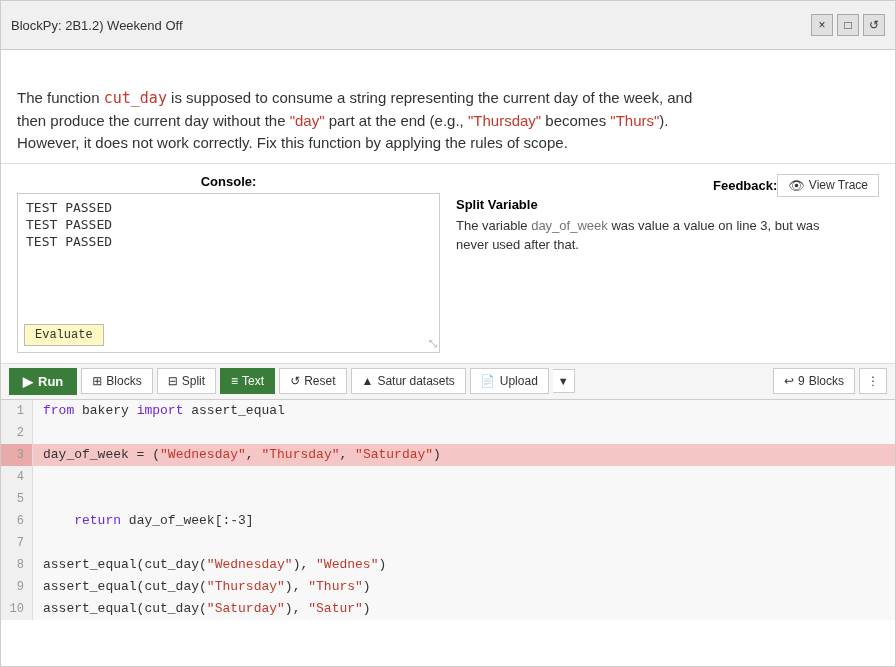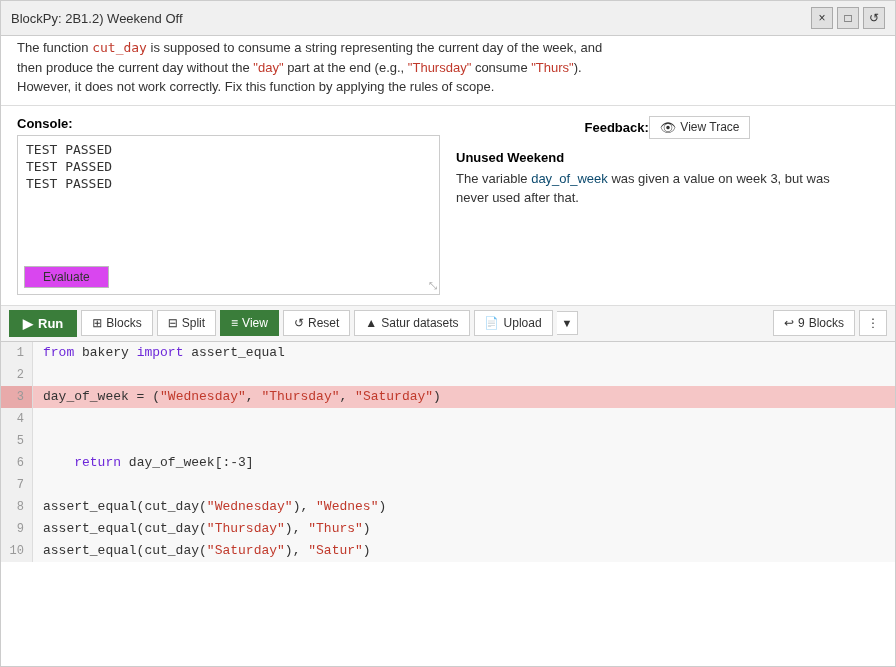--- a/index.html
+++ b/index.html
@@ -15,21 +15,21 @@
     .window {
       background: #fff;
       border: 1px solid #ccc;
       width: 896px;
       min-height: 667px;
     }
 
     .title-bar {
       background: #f0f0f0;
       border-bottom: 1px solid #ccc;
-      padding: 6px 10px;
+      padding: 13px 10px;
       display: flex;
       align-items: center;
       justify-content: space-between;
     }
 
     .title-bar-text {
       font-size: 13px;
       color: #333;
     }
 
@@ -46,24 +46,25 @@
       display: flex;
       align-items: center;
       justify-content: center;
       cursor: pointer;
       font-size: 12px;
       color: #333;
     }
 
     .problem-description {
       padding: 2px 16px 8px 16px;
-      font-size: 13px;
+      font-size: 15px;
       color: #333;
       line-height: 1.5;
       border-bottom: 1px solid #ddd;
+      margin-top: 35px;
     }
 
     .problem-description .cut-day {
       color: #c0392b;
       font-family: monospace;
     }
 
     .problem-description .highlight-str {
       color: #c0392b;
     }
@@ -76,20 +77,21 @@
     }
 
     .console-panel {
       flex: 1;
     }
 
     .console-label {
       font-weight: bold;
       margin-bottom: 4px;
       font-size: 13px;
+      text-align: center;
     }
 
     .console-box {
       border: 1px solid #ccc;
       background: #fff;
       padding: 6px 8px;
       min-height: 160px;
       font-family: monospace;
       font-size: 13px;
       color: #333;
@@ -97,37 +99,38 @@
     }
 
     .console-box .test-line {
       margin-bottom: 2px;
     }
 
     .evaluate-btn {
       position: absolute;
       bottom: 6px;
       left: 6px;
-      background: #d946ef;
+      background: #fef9c3;
       border: 1px solid #bbb;
-      padding: 3px 18px;
-      font-size: 12px;
-      cursor: pointer;
-      color: #333;
+      padding: 3px 10px;
+      font-size: 12px;
+      cursor: pointer;
+      color: #333;
+      font-family: Liberation Mono, monospace;
     }
 
     .feedback-panel {
       flex: 1;
     }
 
     .feedback-header {
       display: flex;
-      justify-content: center;
-      align-items: center;
-      margin-bottom: 11px;
+      justify-content: flex-end;
+      align-items: center;
+      margin-bottom: 0;
     }
 
     .feedback-label {
       font-weight: bold;
       font-size: 13px;
     }
 
     .view-trace-btn {
       background: #fff;
       border: 1px solid #ccc;
@@ -150,21 +153,21 @@
       margin-bottom: 4px;
     }
 
     .feedback-body {
       font-size: 13px;
       color: #333;
       line-height: 1.5;
     }
 
     .feedback-body .day-of-week {
-      color: #0c4a6e;
+      color: #737373;
     }
 
     .toolbar {
       display: flex;
       align-items: center;
       background: #f5f5f5;
       border-bottom: 1px solid #ccc;
       padding: 4px 8px;
       gap: 4px;
     }
@@ -299,21 +302,21 @@
     <div class="title-bar-buttons">
       <div class="title-btn">×</div>
       <div class="title-btn">□</div>
       <div class="title-btn">↺</div>
     </div>
   </div>
 
   <div class="problem-description">
     <span>The function </span><span class="cut-day">cut_day</span><span> is supposed to consume a string representing the current day of the week, and</span>
     <br>
-    <span>then produce the current day without the </span><span class="highlight-str">"day"</span><span> part at the end (e.g., </span><span class="highlight-str">"Thursday"</span><span> consume </span><span class="highlight-str">"Thurs"</span><span>).</span>
+    <span>then produce the current day without the </span><span class="highlight-str">"day"</span><span> part at the end (e.g., </span><span class="highlight-str">"Thursday"</span><span> becomes </span><span class="highlight-str">"Thurs"</span><span>).</span>
     <br>
     <span>However, it does not work correctly. Fix this function by applying the rules of scope.</span>
   </div>
 
   <div class="panels">
 
     <div class="console-panel">
       <div class="console-label">Console:</div>
       <div class="console-box">
         <div class="test-line">TEST PASSED</div>
@@ -325,23 +328,23 @@
     </div>
 
     <div class="feedback-panel">
       <div class="feedback-header">
         <span class="feedback-label">Feedback:</span>
         <button class="view-trace-btn">
           <span class="eye-icon">👁</span>
           <span>View Trace</span>
         </button>
       </div>
-      <div class="feedback-title">Unused Weekend</div>
+      <div class="feedback-title">Split Variable</div>
       <div class="feedback-body">
-        <span>The variable </span><span class="day-of-week">day_of_week</span><span> was given a value on week 3, but was</span>
+        <span>The variable </span><span class="day-of-week">day_of_week</span><span> was value a value on line 3, but was</span>
         <br>
         <span>never used after that.</span>
       </div>
     </div>
 
   </div>
 
   <div class="toolbar">
     <button class="run-btn">
       <span>▶</span>
@@ -350,21 +353,21 @@
     <button class="toolbar-btn">
       <span class="btn-icon">⊞</span>
       <span>Blocks</span>
     </button>
     <button class="toolbar-btn">
       <span class="btn-icon">⊟</span>
       <span>Split</span>
     </button>
     <button class="toolbar-btn active">
       <span class="btn-icon">≡</span>
-      <span>View</span>
+      <span>Text</span>
     </button>
     <button class="toolbar-btn">
       <span class="btn-icon">↺</span>
       <span>Reset</span>
     </button>
     <button class="toolbar-btn">
       <span class="btn-icon">▲</span>
       <span>Satur datasets</span>
     </button>
     <button class="toolbar-btn">

